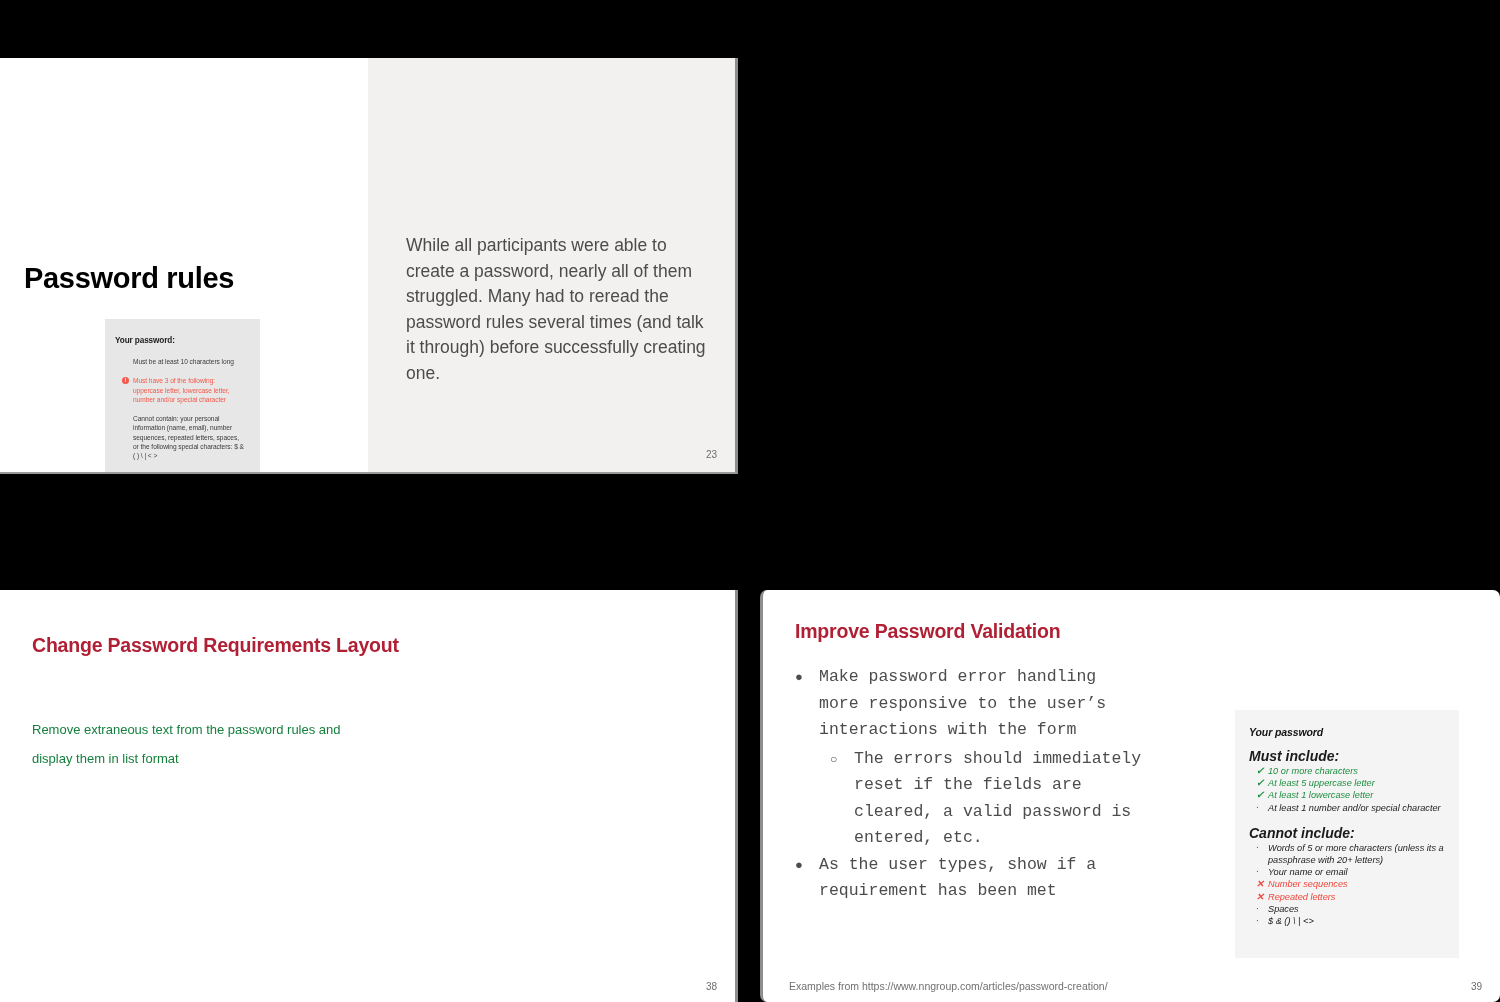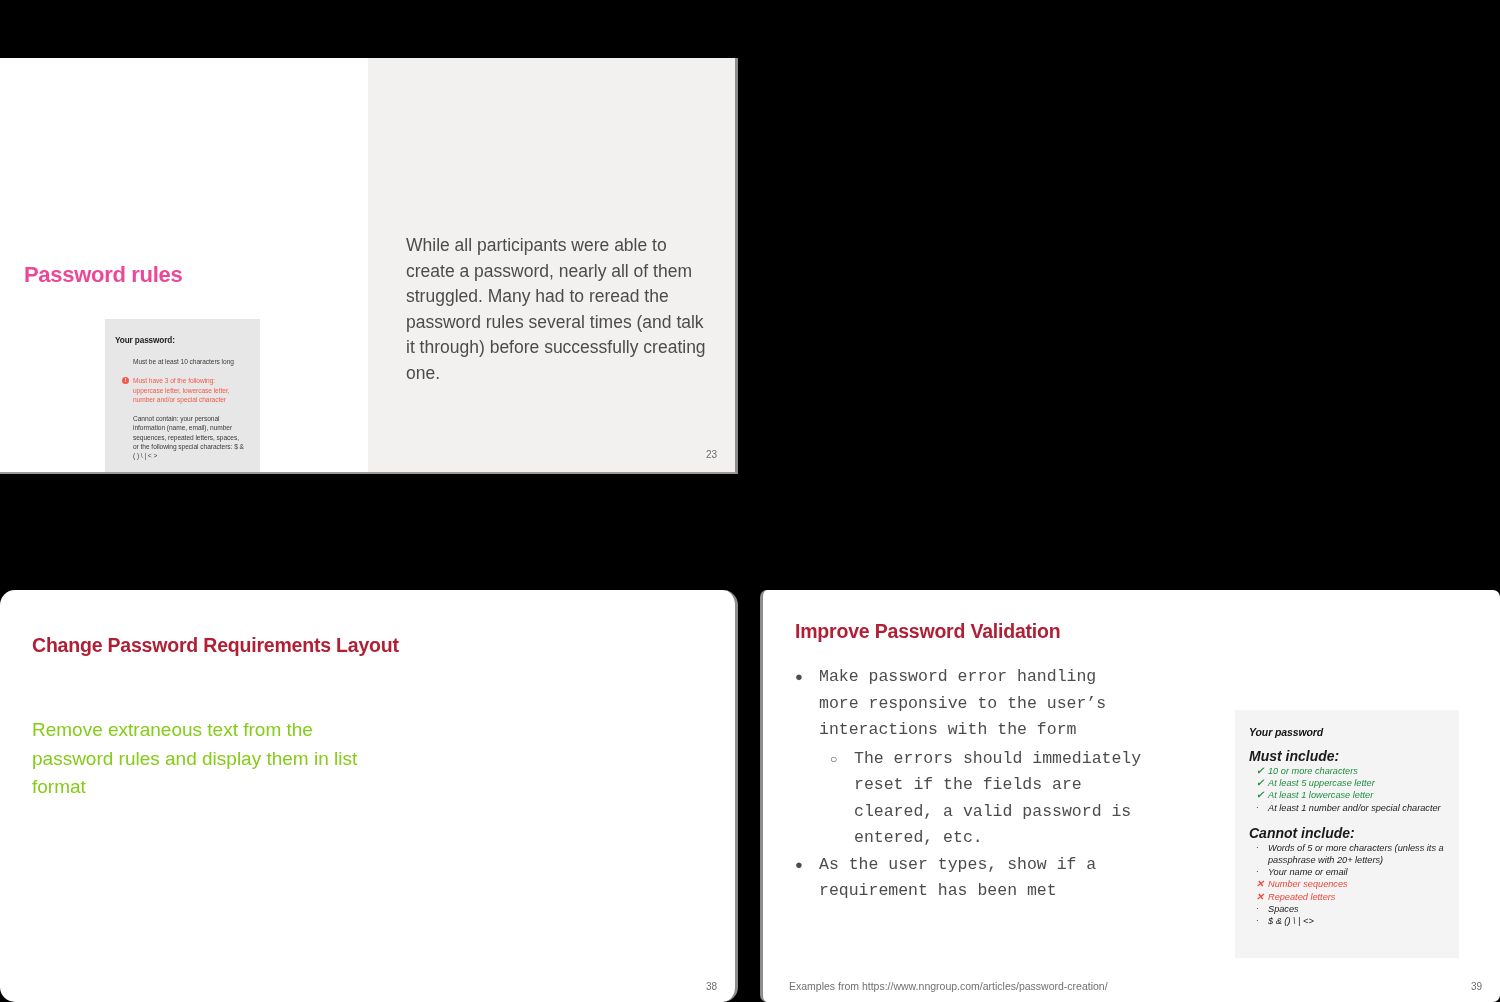--- a/index.html
+++ b/index.html
@@ -37,23 +37,23 @@
     left: 368px;
     top: 0;
     right: 0;
     bottom: 0;
     background: #f2f1ef;
   }
   #slide-23 .title {
     position: absolute;
     left: 24px;
     top: 204px;
-    font-size: 22px;
-    font-weight: bold;
-    color: #ec4899;
+    font-size: 29px;
+    font-weight: bold;
+    color: #000000;
     letter-spacing: -0.3px;
   }
   #slide-23 .mock-box {
     position: absolute;
     left: 105px;
     top: 261px;
     width: 155px;
     height: 190px;
     background: #e6e7e6;
   }
@@ -109,21 +109,20 @@
   }
   #slide-23 .page-num { right: 18px; bottom: 12px; }
 
   
   #slide-38 {
     left: 0px;
     top: 590px;
     width: 738px;
     height: 412px;
     border-right: 3px solid #8d8d8d;
-    border-radius: 15px;
   }
   #slide-38 .page-num { right: 18px; bottom: 10px; }
 
   
   #slide-39 {
     left: 760px;
     top: 590px;
     width: 740px;
     height: 412px;
     border-left: 3px solid #8d8d8d;
@@ -241,21 +240,21 @@
   <div class="page-num">23</div>
 </div>
 
 <div class="slide" id="slide-38">
 
   <div class="page-num">38</div>
 </div>
 <div class="title" style="position:absolute"></div>
 
 <div id="slide-38-title" class="title" style="position:absolute;left:32px;top:631px;width:400px;font-size:19.5px;font-weight:bold;line-height:29px;color:#b01f34;letter-spacing:-0.2px;">Change Password Requirements Layout</div>
-<div id="slide-38-body" style="position:absolute;left:32px;top:716px;width:340px;font-size:19px;line-height:28.5px;color:#84cc16;font-family:'Liberation Sans',sans-serif;">Remove extraneous text from the password rules and display them in list format</div>
+<div id="slide-38-body" style="position:absolute;left:32px;top:716px;width:340px;font-size:13px;line-height:28.5px;color:#15803d;font-family:'Liberation Sans',sans-serif;">Remove extraneous text from the password rules and display them in list format</div>
 
 <div class="slide" id="slide-39">
   <div class="title">Improve Password Validation</div>
 
   <div class="bullets">
       <div class="bullet-row">
         <span class="bullet-mark">●</span>
         <span class="bullet-text">Make password error handling more responsive to the user’s interactions with the form</span>
       </div>
       <div class="bullet-row lvl2">

